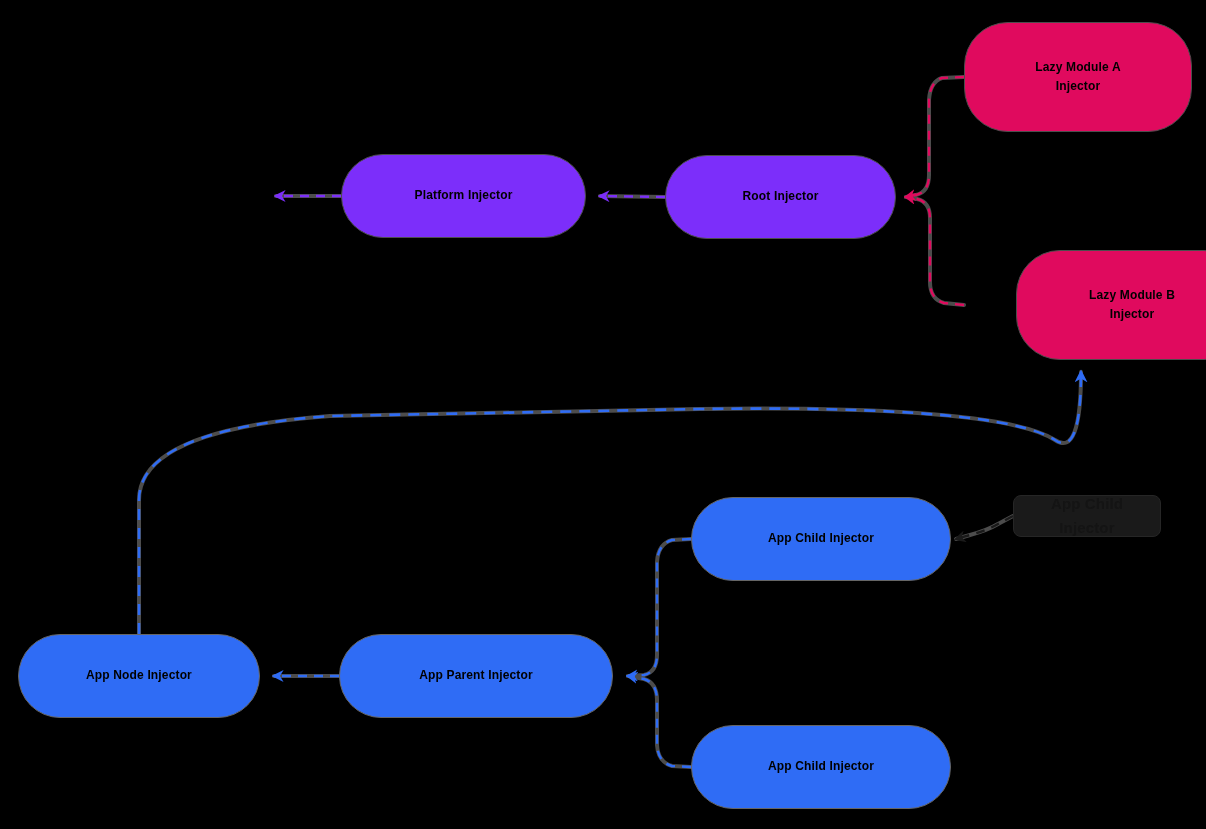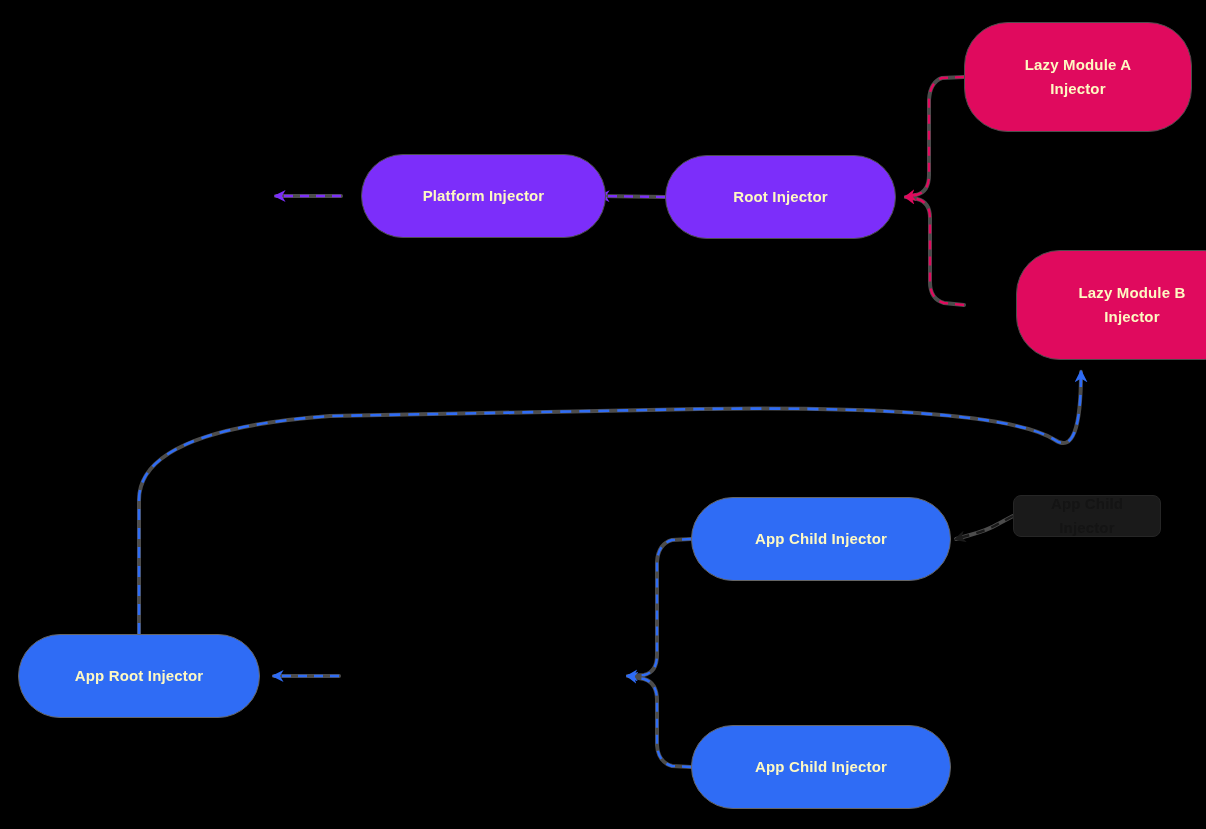--- a/index.html
+++ b/index.html
@@ -32,23 +32,23 @@
     pointer-events: none;
   }
   .node {
     position: absolute;
     display: flex;
     align-items: center;
     justify-content: center;
     text-align: center;
     border-radius: 44px;
     border: 1px solid #555555;
-    color: #fef9c3;
+    color: #000000;
     font-weight: bold;
-    font-size: 15px;
+    font-size: 12px;
     line-height: 1.6;
     letter-spacing: 0.15px;
     padding: 4px 14px;
     white-space: pre-line;
   }
   .node.purple { background: #7c2efa; border-color: #4d4d4d; }
   .node.pink   { background: #e00a5e; border-color: #4d4d4d; }
   .node.blue   { background: #2f6cf5; border-color: #666666; }
   .node.dark   { background: #1a1a1a; border-color: #262626; color: #141414;
                  border-radius: 8px; font-size: 15px; }
@@ -100,32 +100,33 @@
     <path d="M 339 676 L 274 676" stroke="#2f6cf5" stroke-width="2.4" fill="none" stroke-dasharray="9 7" marker-end="url(#arrow-blue)"></path>
 
     <path d="M 691 539 L 672 540 Q 658 544 657 562 L 657 655 Q 657 672 644 675 L 628 676" stroke="#2f6cf5" stroke-width="2.4" fill="none" stroke-dasharray="9 7" marker-end="url(#arrow-blue)"></path>
 
     <path d="M 691 767 L 672 766 Q 658 762 657 745 L 657 700 Q 657 683 644 679 L 628 676" stroke="#2f6cf5" stroke-width="2.4" fill="none" stroke-dasharray="9 7" marker-end="url(#arrow-blue)"></path>
 
     <path d="M 1013 516 L 998 524 Q 988 530 970 535 L 956 539" stroke="#1a1a1a" stroke-width="2.4" fill="none" stroke-dasharray="9 7" marker-end="url(#arrow-dark)"></path>
   </svg>
 
 
-  <div class="node purple" style="left:361px; top:154px; width:245px; height:84px;">Platform Injector</div>
+  <div class="node purple" style="left:341px; top:154px; width:245px; height:84px;">Platform Injector</div>
 
   <div class="node purple" style="left:665px; top:155px; width:231px; height:84px;text-align:center;">Root Injector</div>
 
   <div class="node pink" style="left:964px; top:22px; width:228px; height:110px;">Lazy Module A
 Injector</div>
 
   <div class="node pink" style="left:1016px; top:250px; width:232px; height:110px;">Lazy Module B
 Injector</div>
 
-  <div class="node blue" style="left:18px;  top:634px; width:242px; height:84px;">App Root Injector</div>
+  <div class="node blue" style="left:18px;  top:634px; width:242px; height:84px;">App Node Injector</div>
 
+  <div class="node blue" style="left:339px; top:634px; width:274px; height:84px;">App Parent Injector</div>
 
   <div class="node blue" style="left:691px; top:497px; width:260px; height:84px;">App Child Injector</div>
 
   <div class="node blue" style="left:691px; top:725px; width:260px; height:84px;">App Child Injector</div>
 
   <div class="node dark" style="left:1013px; top:495px; width:148px; height:42px;">App Child Injector</div>
 
 </div>
 
 </body></html>

